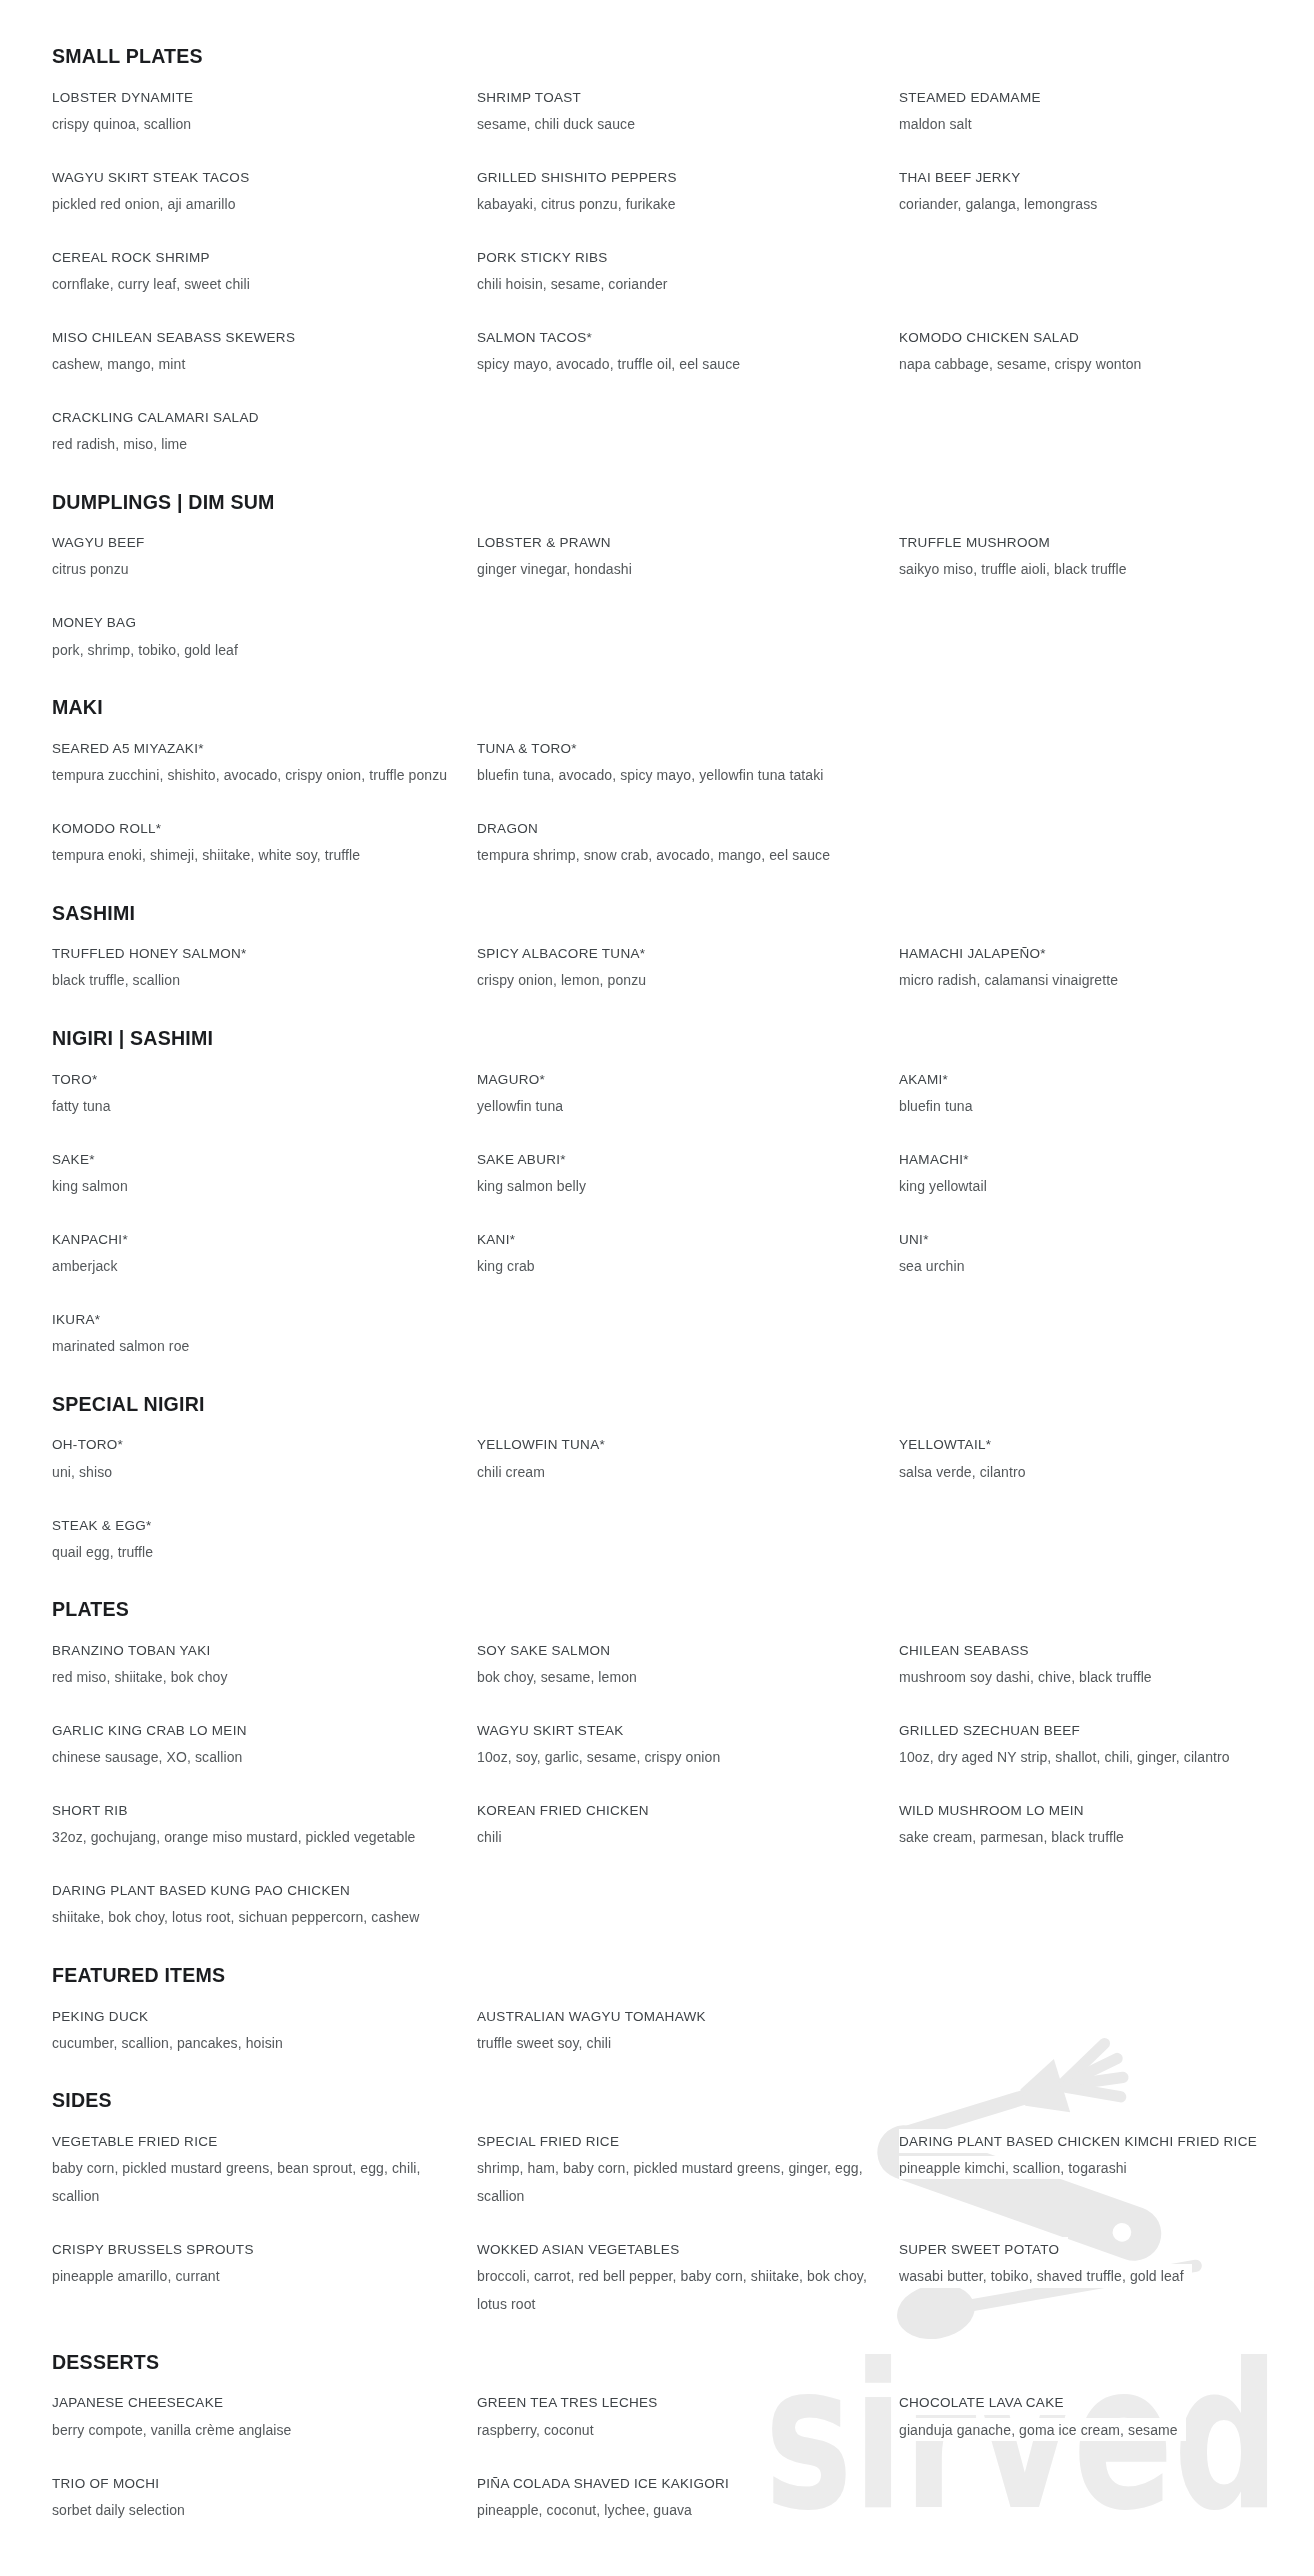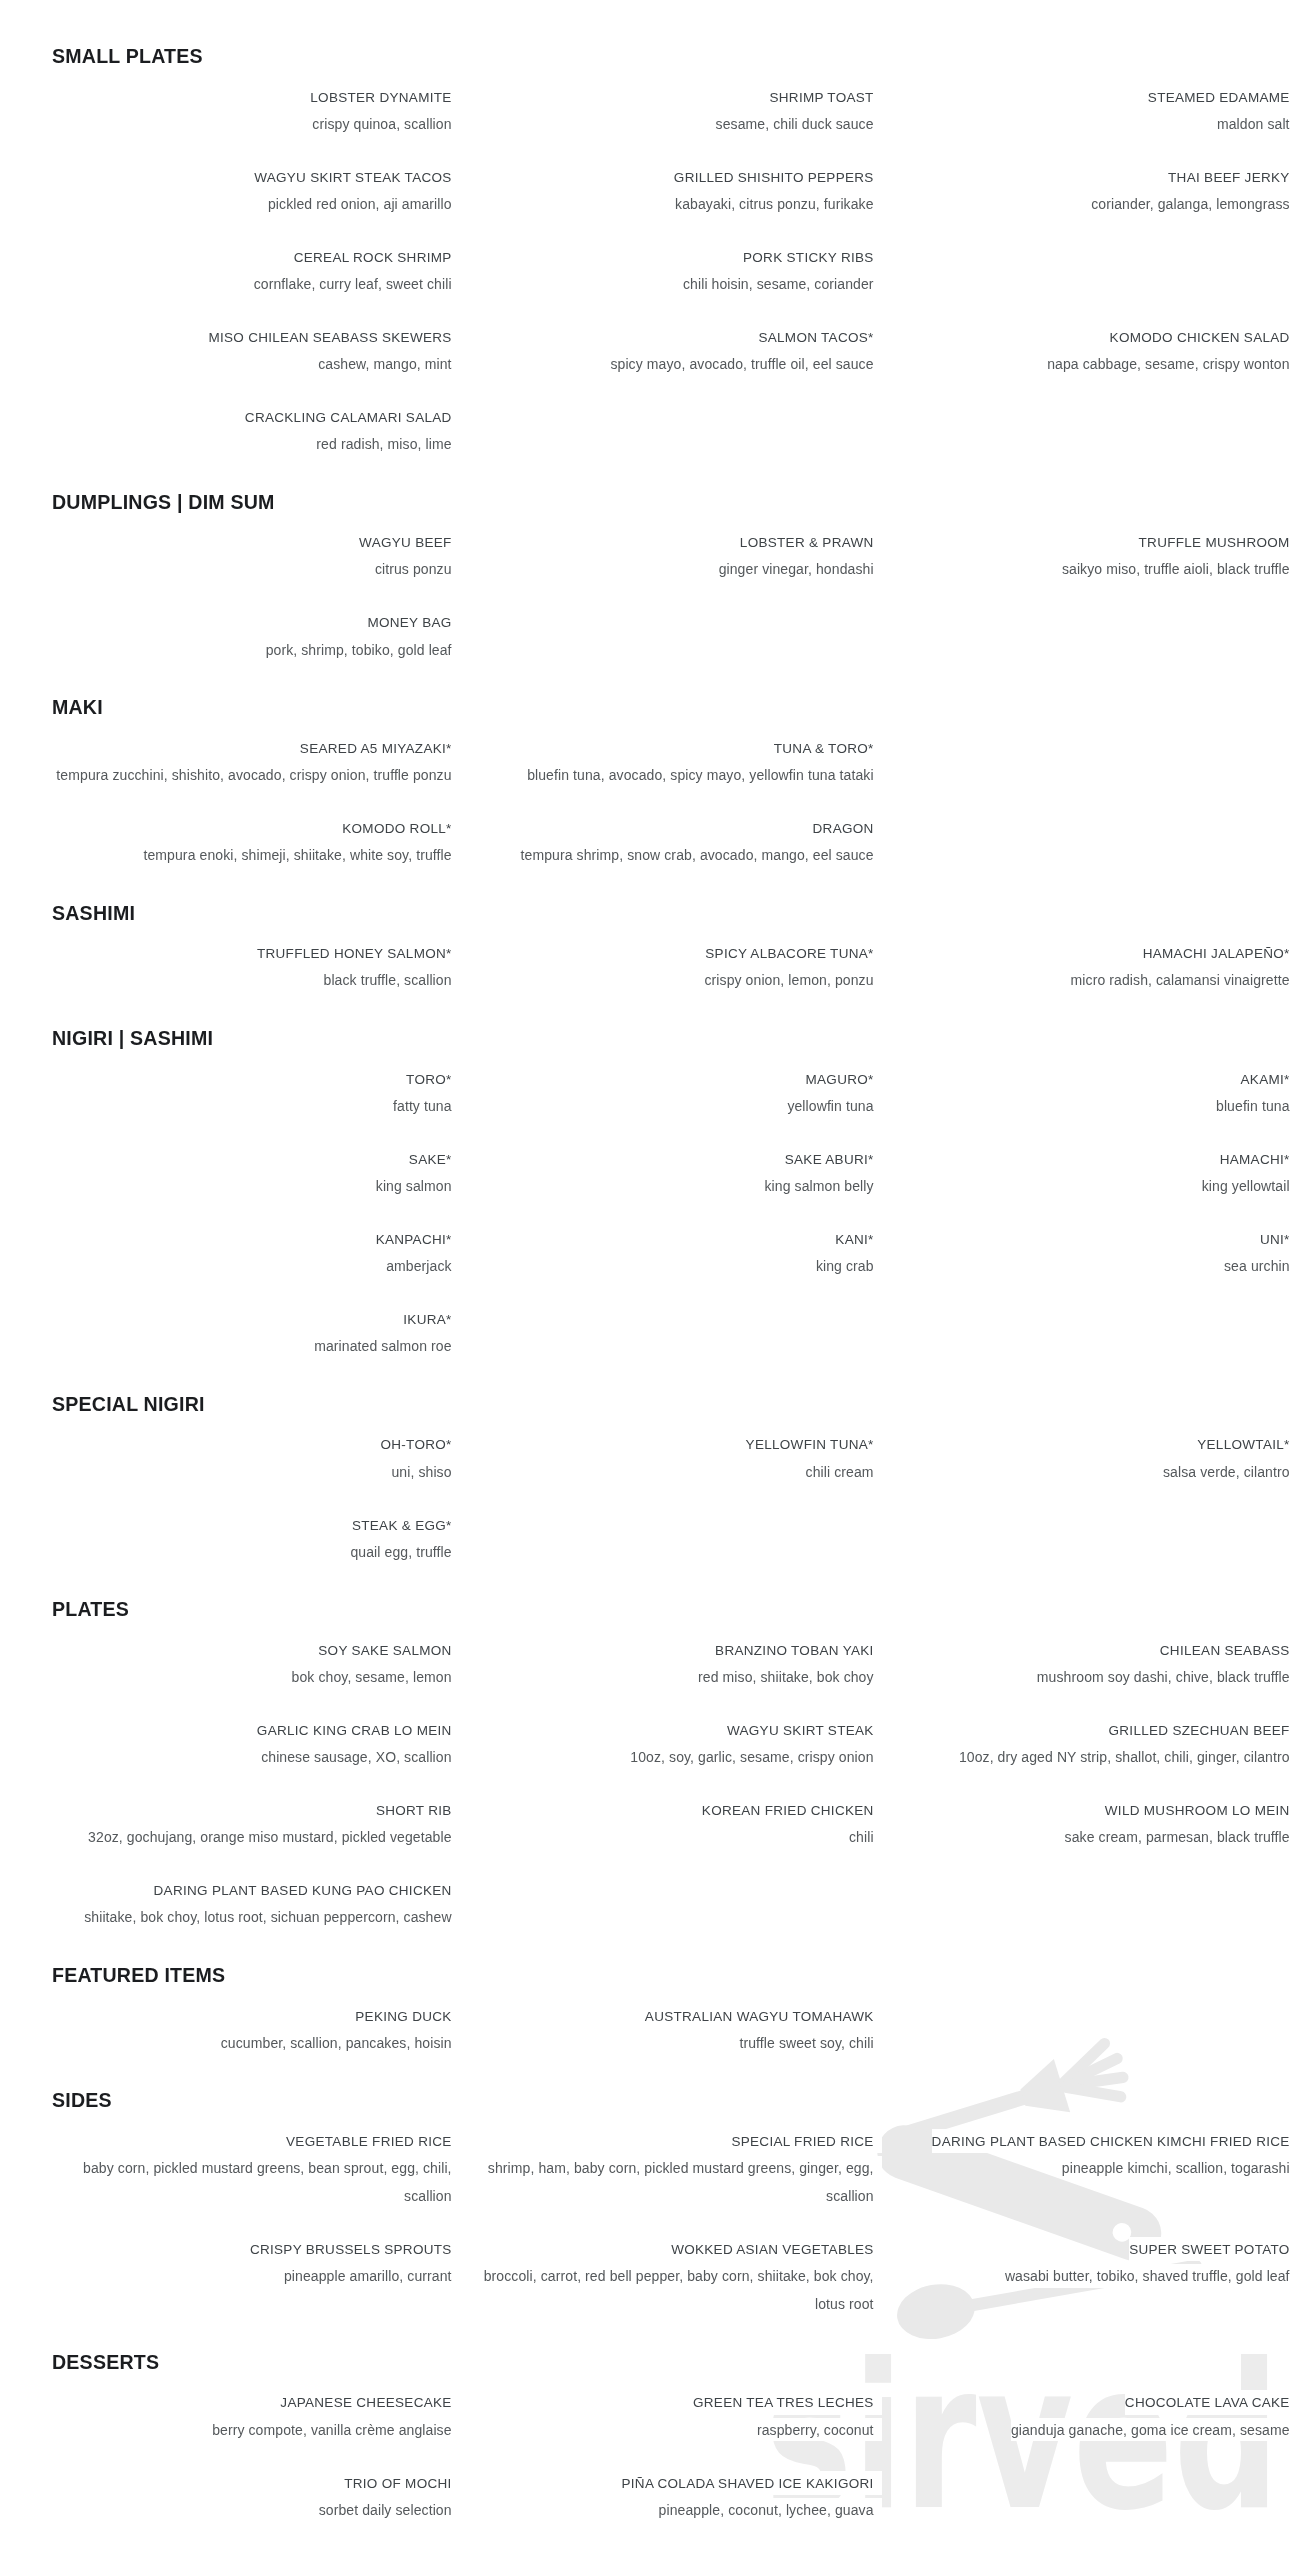--- a/index.html
+++ b/index.html
@@ -34,21 +34,20 @@
   .section-title{
     font-size:19.6px;line-height:23px;font-weight:bold;
     color:var(--section-title);
     letter-spacing:0.2px;
     margin:0 0 22.3px 0;
   }
   .menu-row{
     display:grid;
     grid-template-columns:425px 422px 1fr;
     margin:0 0 33px 0;
-    text-align:right;
   }
   .menu-item{padding-right:17px;}
   .item-name{
     font-size:13.5px;line-height:13.5px;
     margin:0 0 5.6px 0;
     white-space:nowrap;
   }
   .item-name span{
     color:var(--item-name);
     letter-spacing:0.3px;
@@ -292,28 +291,28 @@
           <div class="menu-item">
             <div class="item-name"><span>STEAK &amp; EGG*</span></div>
             <div class="item-desc"><span>quail egg, truffle</span></div>
           </div>
         </div>
       </section>
       <section class="menu-section">
         <h2 class="section-title">PLATES</h2>
         <div class="menu-row">
           <div class="menu-item">
+            <div class="item-name"><span>BRANZINO TOBAN YAKI</span></div>
+            <div class="item-desc"><span>red miso, shiitake, bok choy</span></div>
+          </div>
+          <div class="menu-item">
             <div class="item-name"><span>SOY SAKE SALMON</span></div>
             <div class="item-desc"><span>bok choy, sesame, lemon</span></div>
           </div>
           <div class="menu-item">
-            <div class="item-name"><span>BRANZINO TOBAN YAKI</span></div>
-            <div class="item-desc"><span>red miso, shiitake, bok choy</span></div>
-          </div>
-          <div class="menu-item">
             <div class="item-name"><span>CHILEAN SEABASS</span></div>
             <div class="item-desc"><span>mushroom soy dashi, chive, black truffle</span></div>
           </div>
         </div>
         <div class="menu-row">
           <div class="menu-item">
             <div class="item-name"><span>GARLIC KING CRAB LO MEIN</span></div>
             <div class="item-desc"><span>chinese sausage, XO, scallion</span></div>
           </div>
           <div class="menu-item">

